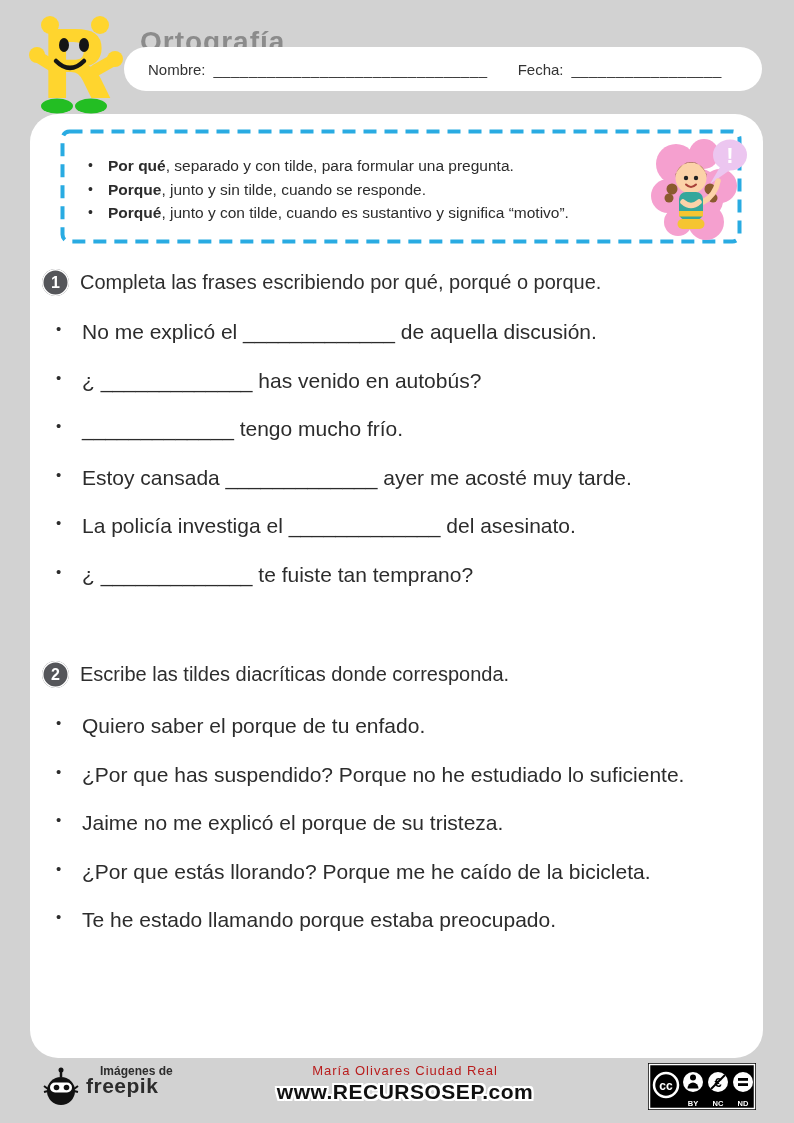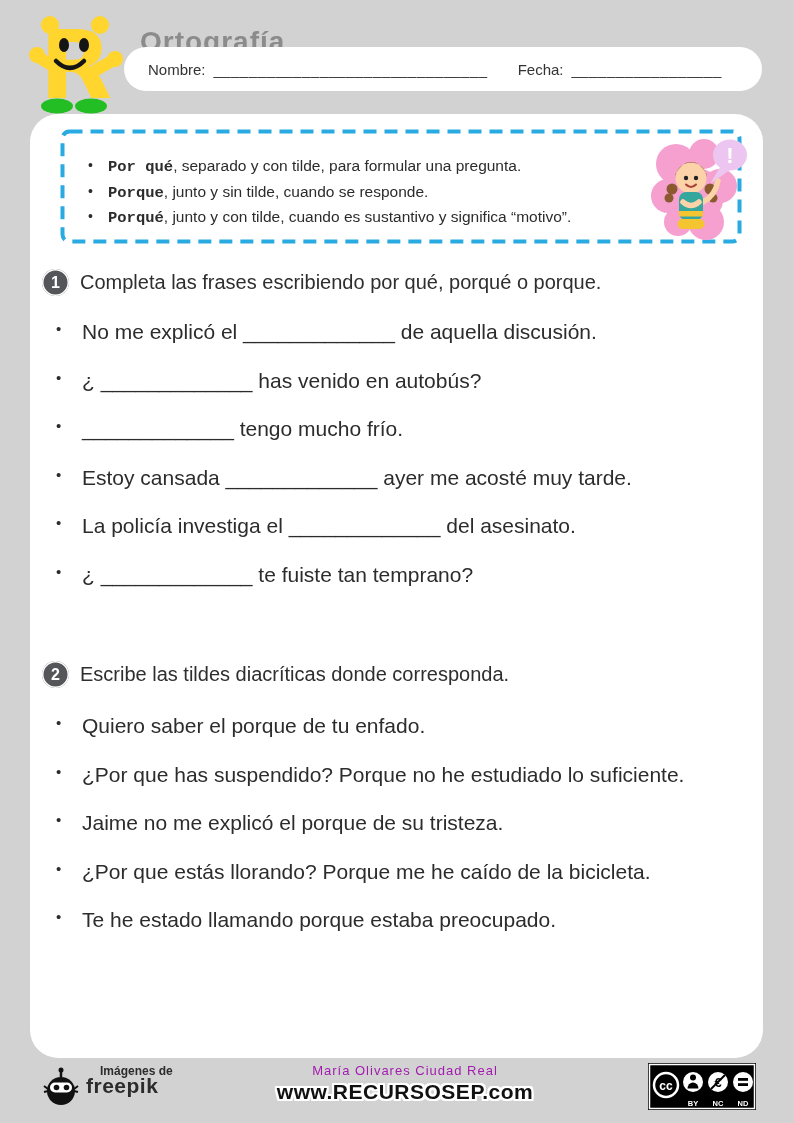--- a/index.html
+++ b/index.html
@@ -38,21 +38,21 @@
   .rules-box {
     position: absolute; left: 30px; top: 15px; width: 682px; height: 115px;
     padding: 25px 110px 0 26px;
   }
   .rules-box svg.dash { position: absolute; left: 0; top: 0; }
   .rule {
     position: relative; padding-left: 22px; font-size: 15.5px; line-height: 23.5px;
     white-space: nowrap;
   }
   .rule .dot { position: absolute; left: 2px; font-size: 14px; }
-  .rule b { font-weight: bold; font-family: Liberation Mono, monospace; }
+  .rule b { font-weight: bold; }
   .girl { position: absolute; left: 618px; top: 20px; width: 102px; height: 110px; }
 
   
   .ex-head { position: absolute; display: flex; align-items: center; gap: 11px; }
   .ex1-head { left: 12px; top: 155px; }
   .ex2-head { left: 12px; top: 547px; }
   .num-badge {
     width: 27px; height: 27px; border-radius: 50%;
     background: #55565a; color: #fff; font-weight: bold; font-size: 16px;
     display: flex; align-items: center; justify-content: center;
@@ -69,21 +69,21 @@
   }
   .ex-list li::before { content: "•"; position: absolute; left: 2px; font-size: 15px; }
 
   
   .footer { position: absolute; left: 0; top: 1058px; width: 794px; height: 65px; }
   .freepik { position: absolute; left: 40px; top: 6px; display: flex; align-items: flex-start; }
   .freepik-txt { display: flex; flex-direction: column; margin-left: 4px; }
   .freepik-caption { font-size: 12px; font-weight: bold; margin-left: 14px; }
   .freepik-brand { font-size: 21px; font-weight: bold; letter-spacing: 0.5px; margin-top: -4px; }
   .credit-block { position: absolute; left: 240px; top: 5px; width: 330px; text-align: center; }
-  .author { font-size: 13px; letter-spacing: 1px; color: #a21caf; }
+  .author { font-size: 13px; letter-spacing: 1px; color: #b91c1c; }
   .website {
     font-size: 21px; font-weight: 800; letter-spacing: 0.5px; color: #111; margin-top: 2px;
     text-shadow: -2px -2px 0 #fff, 2px -2px 0 #fff, -2px 2px 0 #fff, 2px 2px 0 #fff,
                  0 -2px 0 #fff, 0 2px 0 #fff, -2px 0 0 #fff, 2px 0 0 #fff;
   }
   .cc-badge { position: absolute; left: 648px; top: 5px; }
 </style>
 </head>
 <body>
 

